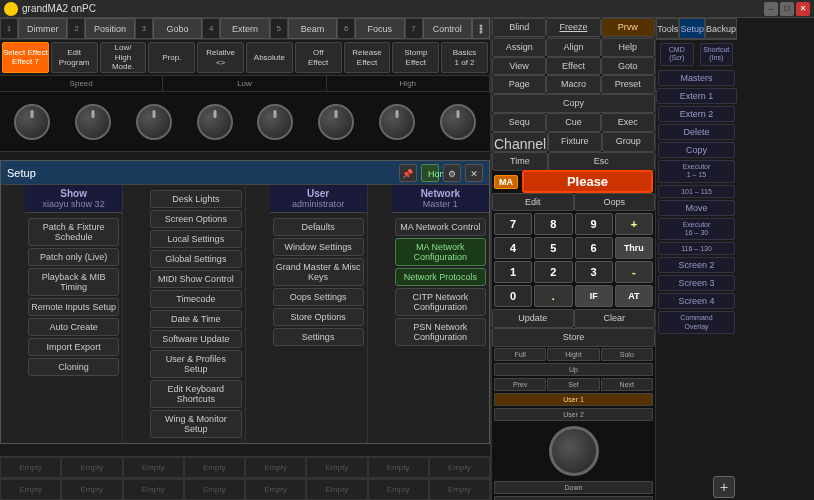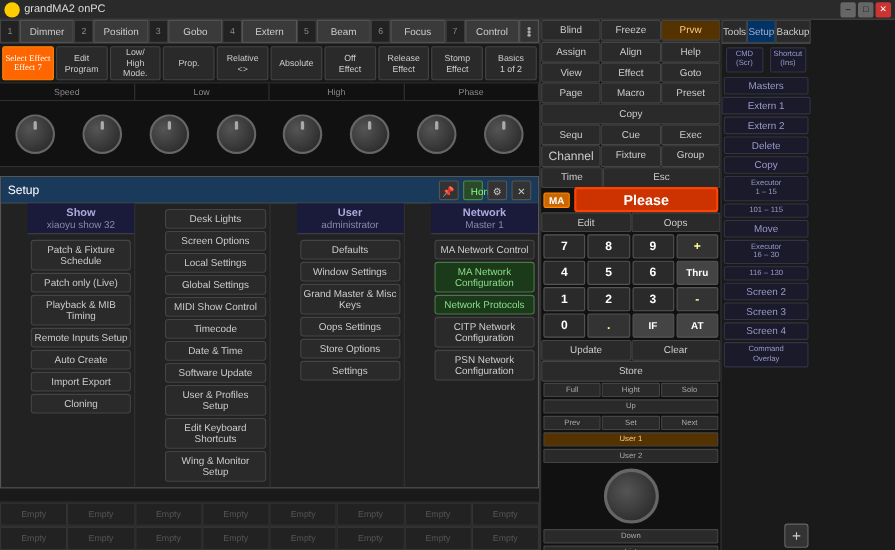--- a/index.html
+++ b/index.html
@@ -389,37 +389,36 @@
       <div style="width:18px; background:#333; border:1px solid #555; display:flex; align-items:center; justify-content:center;">
         <svg width="10" height="10">
             <circle cx="5" cy="2" r="1.5" fill="#aaa"></circle>
             <circle cx="5" cy="5" r="1.5" fill="#aaa"></circle>
             <circle cx="5" cy="8" r="1.5" fill="#aaa"></circle>
           </svg>
       </div>
     </div>
 
     <div class="effect-row">
-      <div class="effect-btn selected" style="font-size:8px; line-height:1.1;font-family:Liberation Serif, serif;">Select Effect<br>Effect 7</div>
+      <div class="effect-btn selected" style="font-size:8px; line-height:1.1;">Select Effect<br>Effect 7</div>
       <div class="effect-btn">Edit<br>Program</div>
       <div class="effect-btn">Low/<br>High<br>Mode.</div>
       <div class="effect-btn">Prop.</div>
       <div class="effect-btn">Relative<br>&lt;&gt;</div>
       <div class="effect-btn">Absolute</div>
       <div class="effect-btn">Off<br>Effect</div>
       <div class="effect-btn">Release<br>Effect</div>
       <div class="effect-btn">Stomp<br>Effect</div>
       <div class="effect-btn">Basics<br>1 of 2</div>
     </div>
 
     <div class="phase-row">
       <div class="phase-label">Speed</div>
       <div class="phase-label">Low</div>
       <div class="phase-label">High</div>
-      <div class="phase-label">Phase</div>
     </div>
 
     <div class="knobs-row">
       <div class="knob-group">
         <div class="knob"></div>
       </div>
       <div class="knob-group">
         <div class="knob"></div>
       </div>
       <div class="knob-group">
@@ -540,21 +539,21 @@
       </div>
     </div>
   </div>
 
   <div class="right-controls">
 
     <div class="ma-panel">
 
       <div style="display:flex; height:22px; border-bottom:1px solid #333;">
         <button class="ma-btn" style="flex:1; font-size:9px;">Blind</button>
-        <button class="ma-btn" style="flex:1; font-size:9px;">Freeze</button>
+        <button class="ma-btn" style="flex:1; font-size:9px;text-decoration:underline;">Freeze</button>
         <button class="ma-btn on" style="flex:1; font-size:9px; background:#553300; color:#fc8;">Prvw</button>
       </div>
 
       <div style="display:flex; height:20px;">
         <button class="ma-btn" style="flex:1; font-size:9px;">Assign</button>
         <button class="ma-btn" style="flex:1; font-size:9px;">Align</button>
         <button class="ma-btn" style="flex:1; font-size:9px;">Help</button>
       </div>
 
       <div style="display:flex; height:20px;">
@@ -573,21 +572,21 @@
         <button class="ma-btn" style="flex:1; font-size:9px;">Copy</button>
       </div>
 
       <div style="display:flex; height:20px;">
         <button class="ma-btn" style="flex:1; font-size:9px;">Sequ</button>
         <button class="ma-btn" style="flex:1; font-size:9px;">Cue</button>
         <button class="ma-btn" style="flex:1; font-size:9px;">Exec</button>
       </div>
 
       <div style="display:flex; height:20px;">
-        <button class="ma-btn" style="flex:1; font-size:11px;">Channel</button>
+        <button class="ma-btn" style="flex:1; font-size:14px;">Channel</button>
         <button class="ma-btn" style="flex:1; font-size:9px;">Fixture</button>
         <button class="ma-btn" style="flex:1; font-size:9px;">Group</button>
       </div>
 
       <div style="display:flex; height:20px;">
         <button class="ma-btn" style="flex:1; font-size:9px;">Time</button>
         <button class="ma-btn" style="flex:2; font-size:9px;">Esc</button>
       </div>
 
       <div style="display:flex; height:22px; align-items:center; padding:2px;">

